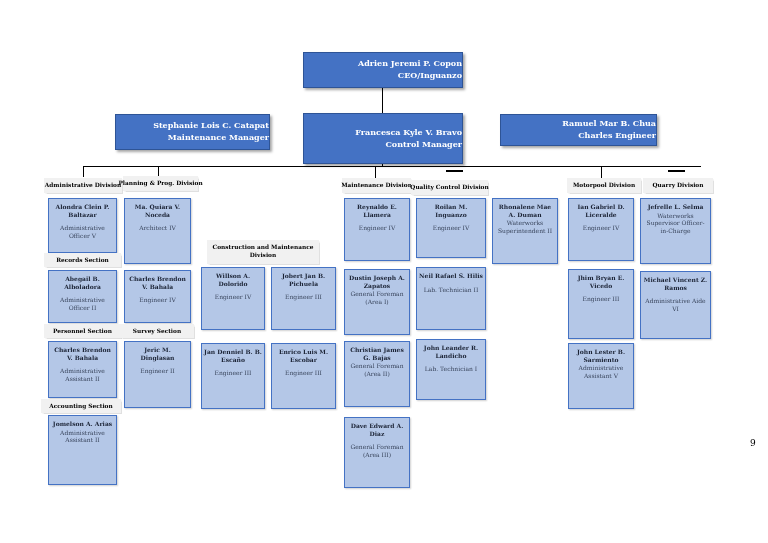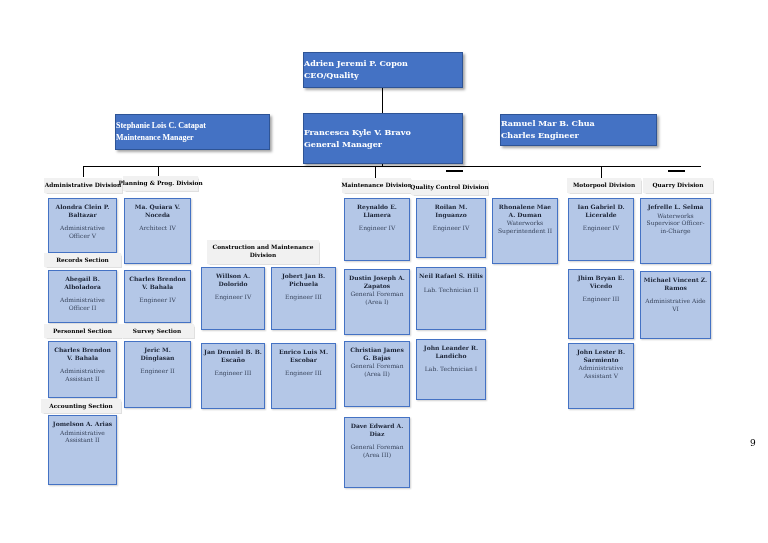--- a/index.html
+++ b/index.html
@@ -3,21 +3,21 @@
 <meta charset="utf-8">
 <style>
   * { margin:0; padding:0; box-sizing:border-box; }
   html,body { background:#ffffff; }
   #canvas {
     position:relative; width:768px; height:543px; background:#ffffff;
     font-family:"DejaVu Serif","Liberation Serif",serif; overflow:hidden;
   }
   .exec-box {
     position:absolute; background:#4472C4; border:1.5px solid #2E5496;
-    color:#ffffff; display:flex; flex-direction:column; align-items:flex-start;
+    color:#ffffff; display:flex; flex-direction:column; align-items:flex-end;
     justify-content:center; text-align:center; font-weight:bold;
     box-shadow:1.5px 1.5px 2.5px rgba(0,0,0,0.35);
   }
   .exec-name, .exec-title { font-size:8px; line-height:1.45; }
   .div-header {
     position:absolute; background:#F1F1F1; color:#000; font-weight:bold;
     font-size:5.8px; line-height:1.3; display:flex; align-items:center;
     justify-content:center; text-align:center; box-shadow:0.5px 0.5px 1px rgba(0,0,0,0.12);
   }
   .div-header.oneline { white-space:nowrap; }
@@ -47,29 +47,29 @@
   <div class="line" style="left:83px; top:166px; width:618px; height:1px;"></div>
   <div class="line" style="left:83px; top:166px; width:1px; height:11px;"></div>
   <div class="line" style="left:158px; top:166px; width:1px; height:10px;"></div>
   <div class="line" style="left:375px; top:166px; width:1px; height:12px;"></div>
   <div class="line" style="left:601px; top:166px; width:1px; height:12px;"></div>
   <div class="line" style="left:446px; top:170px; width:17px; height:2px;"></div>
   <div class="line" style="left:668px; top:170px; width:17px; height:2px;"></div>
 
   <div class="exec-box" style="left:303px; top:52px; width:160px; height:36px;">
     <span class="exec-name">Adrien Jeremi P. Copon</span>
-    <span class="exec-title">CEO/Quality</span>
+    <span class="exec-title">CEO/Inguanzo</span>
   </div>
-  <div class="exec-box" style="left:115px; top:114px; width:155px; height:36px;font-family:Liberation Serif, serif;">
+  <div class="exec-box" style="left:115px; top:114px; width:155px; height:36px;">
     <span class="exec-name">Stephanie Lois C. Catapat</span>
     <span class="exec-title">Maintenance Manager</span>
   </div>
   <div class="exec-box" style="left:303px; top:113px; width:160px; height:51px;">
     <span class="exec-name">Francesca Kyle V. Bravo</span>
-    <span class="exec-title">General Manager</span>
+    <span class="exec-title">Control Manager</span>
   </div>
   <div class="exec-box" style="left:500px; top:114px; width:157px; height:32px;">
     <span class="exec-name">Ramuel Mar B. Chua</span>
     <span class="exec-title">Charles Engineer</span>
   </div>
 
   <div class="div-header oneline" style="left:44px; top:178px; width:78px; height:15px;">Administrative Division</div>
   <div class="div-header oneline" style="left:123px; top:176px; width:75px; height:15px;">Planning &amp; Prog. Division</div>
   <div class="div-header" style="left:207px; top:240px; width:112px; height:24px;">Construction and Maintenance Division</div>
   <div class="div-header oneline" style="left:342px; top:178px; width:69px; height:15px;">Maintenance Division</div>

